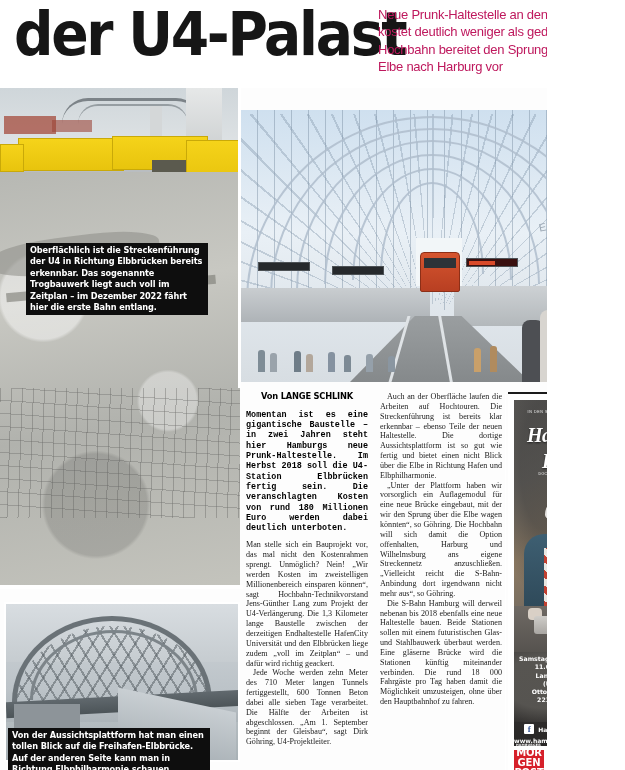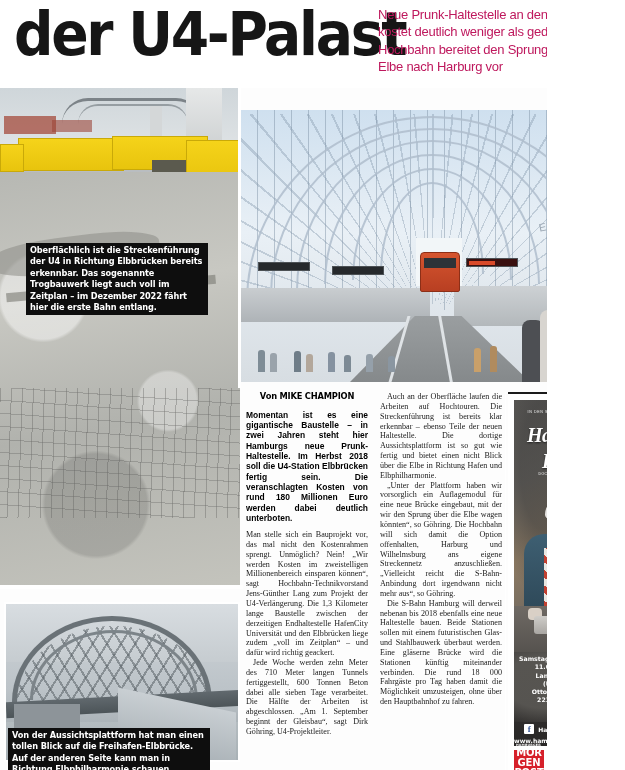--- a/index.html
+++ b/index.html
@@ -308,21 +308,21 @@
     font-family: "DejaVu Sans", sans-serif;
     font-weight: 700;
     font-size: 8.3px;
     letter-spacing: -.2px;
     text-align: center;
     color:#000;
     margin-bottom: 8px;
     text-transform: none;
   }
   .lead {
-    font-family: Liberation Sans, sans-serif;
+    font-family: Liberation Mono, monospace;
     font-weight: 700;
     font-size: 8.45px;
     line-height: 10.3px;
     text-align: justify;
     margin-bottom: 7px;
     color:#000;
   }
   .col p { text-indent: 7px; margin: 0; }
   .col p.noind { text-indent: 0; }
 
@@ -590,21 +590,21 @@
 
   <div class="gutter-v1"></div>
   <div class="gutter-h1"></div>
   <div class="gutter-right-edge"></div>
 
   <div class="caption" id="caption-site">Oberflächlich ist die Streckenführung der U4 in Richtung Elbbrücken bereits erkennbar. Das sogenannte Trogbauwerk liegt auch voll im Zeitplan – im Dezember 2022 fährt hier die erste Bahn entlang.</div>
   <div class="caption" id="caption-bridge">Von der Aussichtsplattform hat man einen tollen Blick auf die Freihafen-Elbbrücke. Auf der anderen Seite kann man in Richtung Elbphilharmonie schauen.</div>
 
   <div class="article">
     <div class="col" id="col-1">
-      <div class="byline">Von MIKE CHAMPION</div>
+      <div class="byline">Von LANGE SCHLINK</div>
       <div class="lead">Momentan ist es eine gigantische Baustelle – in zwei Jahren steht hier Hamburgs neue Prunk-Haltestelle. Im Herbst 2018 soll die U4-Station Elbbrücken fertig sein. Die veranschlagten Kosten von rund 180 Millionen Euro werden dabei deutlich unterboten.</div>
       <p class="noind">Man stelle sich ein Bauprojekt vor, das mal nicht den Kostenrahmen sprengt. Unmöglich? Nein! „Wir werden Kosten im zweistelligen Millionenbereich einsparen können“, sagt Hochbahn-Technikvorstand Jens-Günther Lang zum Projekt der U4-Verlängerung. Die 1,3 Kilometer lange Baustelle zwischen der derzeitigen Endhaltestelle HafenCity Universität und den Elbbrücken liege zudem „voll im Zeitplan“ – und dafür wird richtig geackert.</p>
       <p>Jede Woche werden zehn Meter des 710 Meter langen Tunnels fertiggestellt, 600 Tonnen Beton dabei alle sieben Tage verarbeitet. Die Hälfte der Arbeiten ist abgeschlossen. „Am 1. September beginnt der Gleisbau“, sagt Dirk Göhring, U4-Projektleiter.</p>
     </div>
     <div class="col" id="col-2">
       <p>Auch an der Oberfläche laufen die Arbeiten auf Hochtouren. Die Streckenführung ist bereits klar erkennbar – ebenso Teile der neuen Haltestelle. Die dortige Aussichtsplattform ist so gut wie fertig und bietet einen nicht Blick über die Elbe in Richtung Hafen und Elbphilharmonie.</p>
       <p>„Unter der Plattform haben wir vorsorglich ein Auflagemodul für eine neue Brücke eingebaut, mit der wir den Sprung über die Elbe wagen könnten“, so Göhring. Die Hochbahn will sich damit die Option offenhalten, Harburg und Wilhelmsburg ans eigene Streckennetz anzuschließen. „Vielleicht reicht die S-Bahn-Anbindung dort irgendwann nicht mehr aus“, so Göhring.</p>
       <p>Die S-Bahn Hamburg will derweil nebenan bis 2018 ebenfalls eine neue Haltestelle bauen. Beide Stationen sollen mit einem futuristischen Glas- und Stahlbauwerk überbaut werden. Eine gläserne Brücke wird die Stationen künftig miteinander verbinden. Die rund 18 000 Fahrgäste pro Tag haben damit die Möglichkeit umzusteigen, ohne über den Hauptbahnhof zu fahren.</p>
     </div>
     <div class="col-rule"></div>

